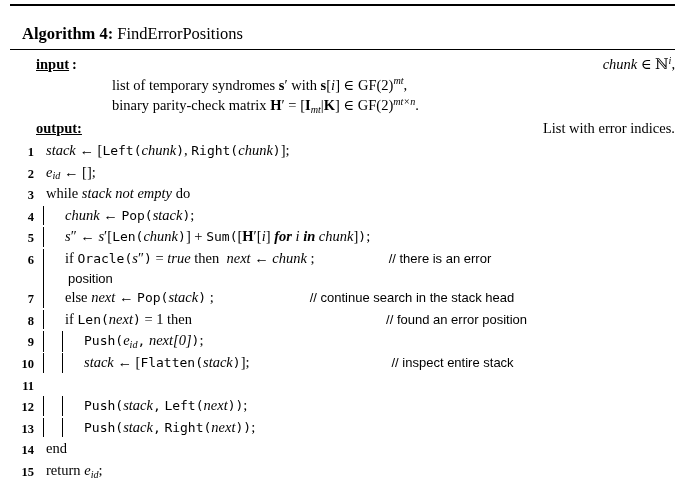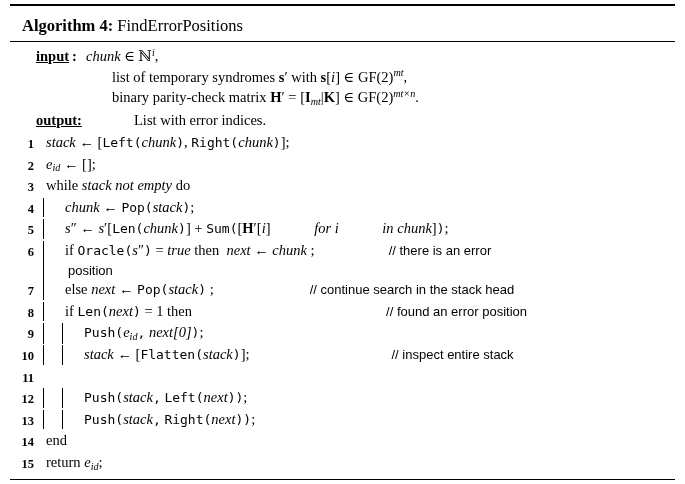--- a/index.html
+++ b/index.html
@@ -27,21 +27,21 @@
     border-top: 1.3px solid #000;
     margin: 1px 0 0 0;
   }
   .rule-bottom {
     border-top: 1.6px solid #000;
     margin: 0;
   }
   .title {
     font-size: 16.5px;
     line-height: 23px;
-    padding: 8px 0 3px 12px;
+    padding: 16px 0 3px 12px;
     white-space: nowrap;
   }
   .title .kw { font-weight: bold; }
   .title .name { font-weight: normal; }
 
   
   .io {
     padding: 5px 0 4px 0;
     font-size: 14.5px;
     line-height: 18.5px;
@@ -54,21 +54,21 @@
     padding-left: 26px;
     box-sizing: border-box;
     white-space: nowrap;
     text-decoration: underline;
   }
   .io-colon {
     flex: 0 0 14px;
     font-weight: bold;
     text-align: left;
   }
-  .io-body { flex: 1 1 auto; }
+  .io-body { flex: 1 1 auto; text-align: right; }
   .io-cont { padding-left: 102px; }
 
   
   .code {
     font-size: 14.5px;
     line-height: 19.6px;
     position: relative;
   }
   .line {
     display: flex;
@@ -120,21 +120,21 @@
     white-space: pre;
   }
 
   
   .mi { font-style: italic; }
   .bf { font-weight: bold; }
   .tt {
     font-family: "DejaVu Sans Mono", "Liberation Mono", monospace;
     font-size: 13px;
   }
-  .bi { font-weight: normal; font-style: italic; margin-left: 40px; }
+  .bi { font-weight: bold; font-style: italic; }
   sub {
     font-size: 0.70em;
     font-style: italic;
     vertical-align: baseline;
     position: relative;
     top: 0.28em;
   }
   sup {
     font-size: 0.70em;
     font-style: italic;

